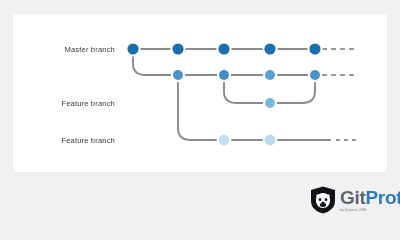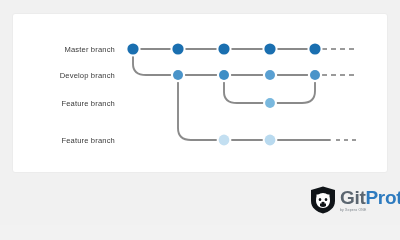--- a/index.html
+++ b/index.html
@@ -151,21 +151,20 @@
     <g>
       <circle cx="224" cy="140" r="7.4" fill="#ffffff"></circle>
       <circle cx="270" cy="140" r="7.4" fill="#ffffff"></circle>
       <circle cx="224" cy="140" r="5.4" fill="#c3dff1"></circle>
       <circle cx="270" cy="140" r="5.4" fill="#b9daef"></circle>
     </g>
   </svg>
 
   <div id="labels">
     <div class="row-label" style="top:49px;">Master branch</div>
-    <div class="row-label" style="top:75px;">Develop branch</div>
     <div class="row-label" style="top:103px;">Feature branch</div>
     <div class="row-label" style="top:140px;">Feature branch</div>
   </div>
 
   <div id="logo">
     <svg id="logo-mark" viewBox="0 0 52 56" xmlns="http://www.w3.org/2000/svg">
       <path d="M26 1 L50 8 L50 30 C50 44 38 52 26 55 C14 52 2 44 2 30 L2 8 Z" fill="#101418"></path>
 
       <path d="M13 17 L13 25 Q13 27 15 26 L19 24 L19 17 Z" fill="#ffffff"></path>
       <path d="M39 17 L39 25 Q39 27 37 26 L33 24 L33 17 Z" fill="#ffffff"></path>

